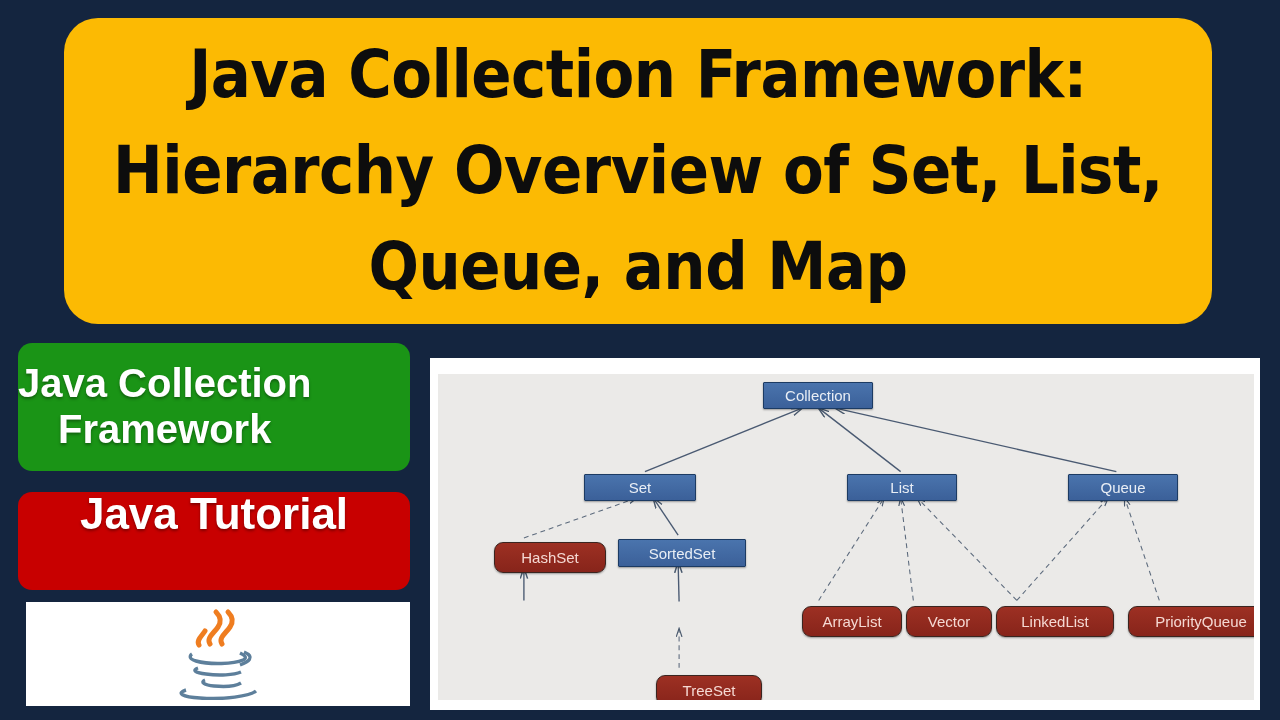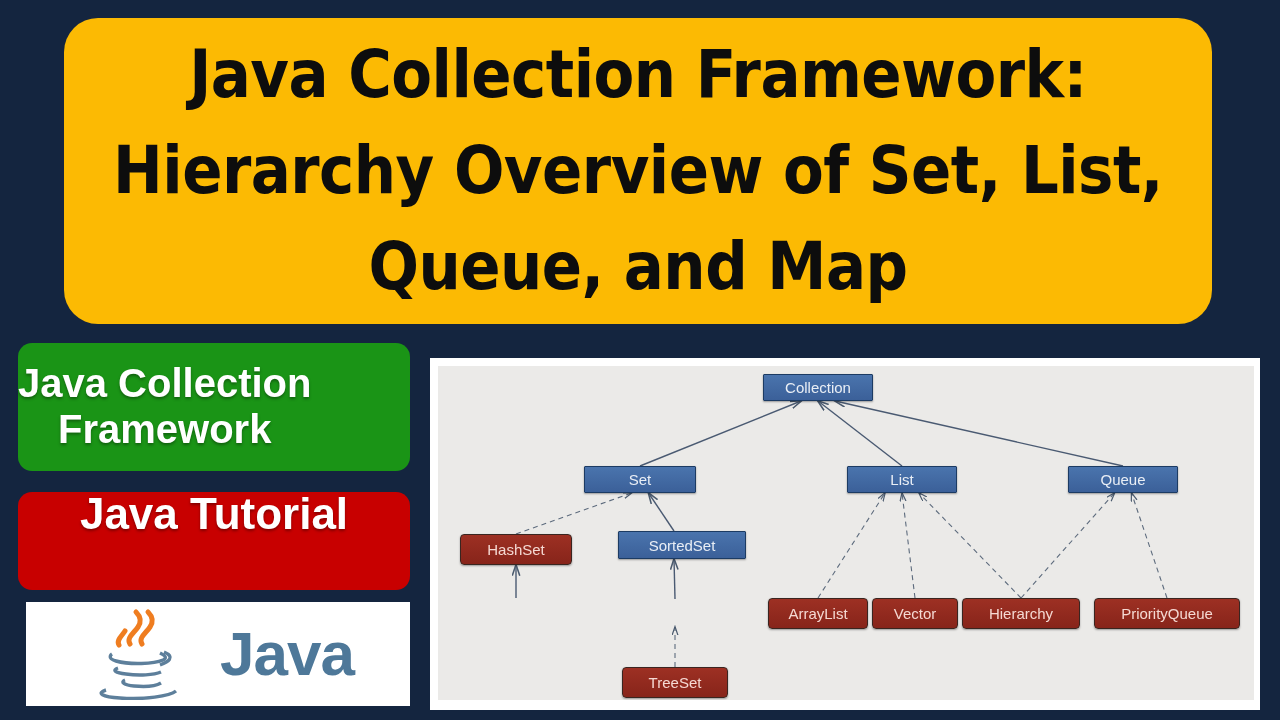--- a/index.html
+++ b/index.html
@@ -53,21 +53,21 @@
   #java-logo-mark{width:112px;height:92px;display:block;}
   #java-logo-word{
     color:#4e7899;font-weight:700;font-size:62px;line-height:1;
     letter-spacing:-1px;
   }
 
   
   #diagram-panel{
     position:absolute;left:430px;top:358px;width:830px;height:352px;
     background:#ffffff;
-    box-sizing:border-box;padding:8px 6px 10px 8px;
+    box-sizing:border-box;padding:16px 6px 10px 8px;
   }
   #diagram-canvas{
     position:relative;width:100%;height:100%;
     background:#ebeae8;overflow:hidden;
   }
   #diagram-edges{position:absolute;left:0;top:0;width:100%;height:100%;}
 
   .node{
     position:absolute;
     display:flex;align-items:center;justify-content:center;
@@ -78,23 +78,24 @@
   }
   .node.iface{
     background:linear-gradient(#4a74ad,#3b6099);
     border:1.5px solid #1c3b63;
     border-radius:1px;
     box-shadow:0 1px 2px rgba(0,0,0,.35);
   }
   .node.impl{
     background:linear-gradient(#9d3023,#87241a);
     border:1.5px solid #3a2520;
-    border-radius:4px;
+    border-radius:9px;
     color:#f5d9d3;
     box-shadow:0 1px 2px rgba(0,0,0,.35);
+    margin-left:34px;
   }
 </style>
 </head>
 <body>
 
 <div id="title-banner">
   <div id="title-text">Java Collection Framework:
 Hierarchy Overview of Set, List,
 Queue, and Map</div>
 </div>
@@ -116,21 +117,20 @@
       <path d="M37 37 C34 32 40 28 43 23"></path>
     </g>
     <g fill="none" stroke="#5d7f9b" stroke-width="3.4">
       <path d="M30 46 C30 46 24 50 34 53 C48 57 72 56 81 52 C87 49 80 46 78 45"></path>
       <path d="M36 60 C30 62 33 65 44 66 C57 68 72 67 79 64"></path>
       <path d="M43 72 C38 74 42 77 52 78 C63 79 74 78 79 75"></path>
       <path d="M24 82 C14 85 20 89 38 90 C62 92 88 88 94 83"></path>
       <path d="M82 44 C94 49 86 54 78 57"></path>
     </g>
   </svg>
-  <div id="java-logo-word">Java</div>
 </div>
 
 <div id="diagram-panel">
   <div id="diagram-canvas">
     <svg id="diagram-edges" viewBox="0 0 816 334">
         <defs>
           <marker id="ah" markerWidth="9" markerHeight="9" refX="7.6" refY="3.1" orient="auto">
             <path d="M0,0.4 L8,3.1 L0,5.8" fill="none" stroke="#4a5a6e" stroke-width="1.1"></path>
           </marker>
         </defs>
@@ -167,21 +167,21 @@
       <div class="node iface" style="left: 180px; top: 165px; width: 128px; height: 28px;">
         <span>SortedSet</span>
       </div>
       <div class="node impl" style="left: 330px; top: 232px; width: 100px; height: 31px;">
         <span>ArrayList</span>
       </div>
       <div class="node impl" style="left: 434px; top: 232px; width: 86px; height: 31px;">
         <span>Vector</span>
       </div>
       <div class="node impl" style="left: 524px; top: 232px; width: 118px; height: 31px;">
-        <span>Hierarchy</span>
+        <span>LinkedList</span>
       </div>
       <div class="node impl" style="left: 656px; top: 232px; width: 146px; height: 31px;">
         <span>PriorityQueue</span>
       </div>
       <div class="node impl" style="left: 184px; top: 301px; width: 106px; height: 31px;">
         <span>TreeSet</span>
       </div>
     </div>
 </div>
 

